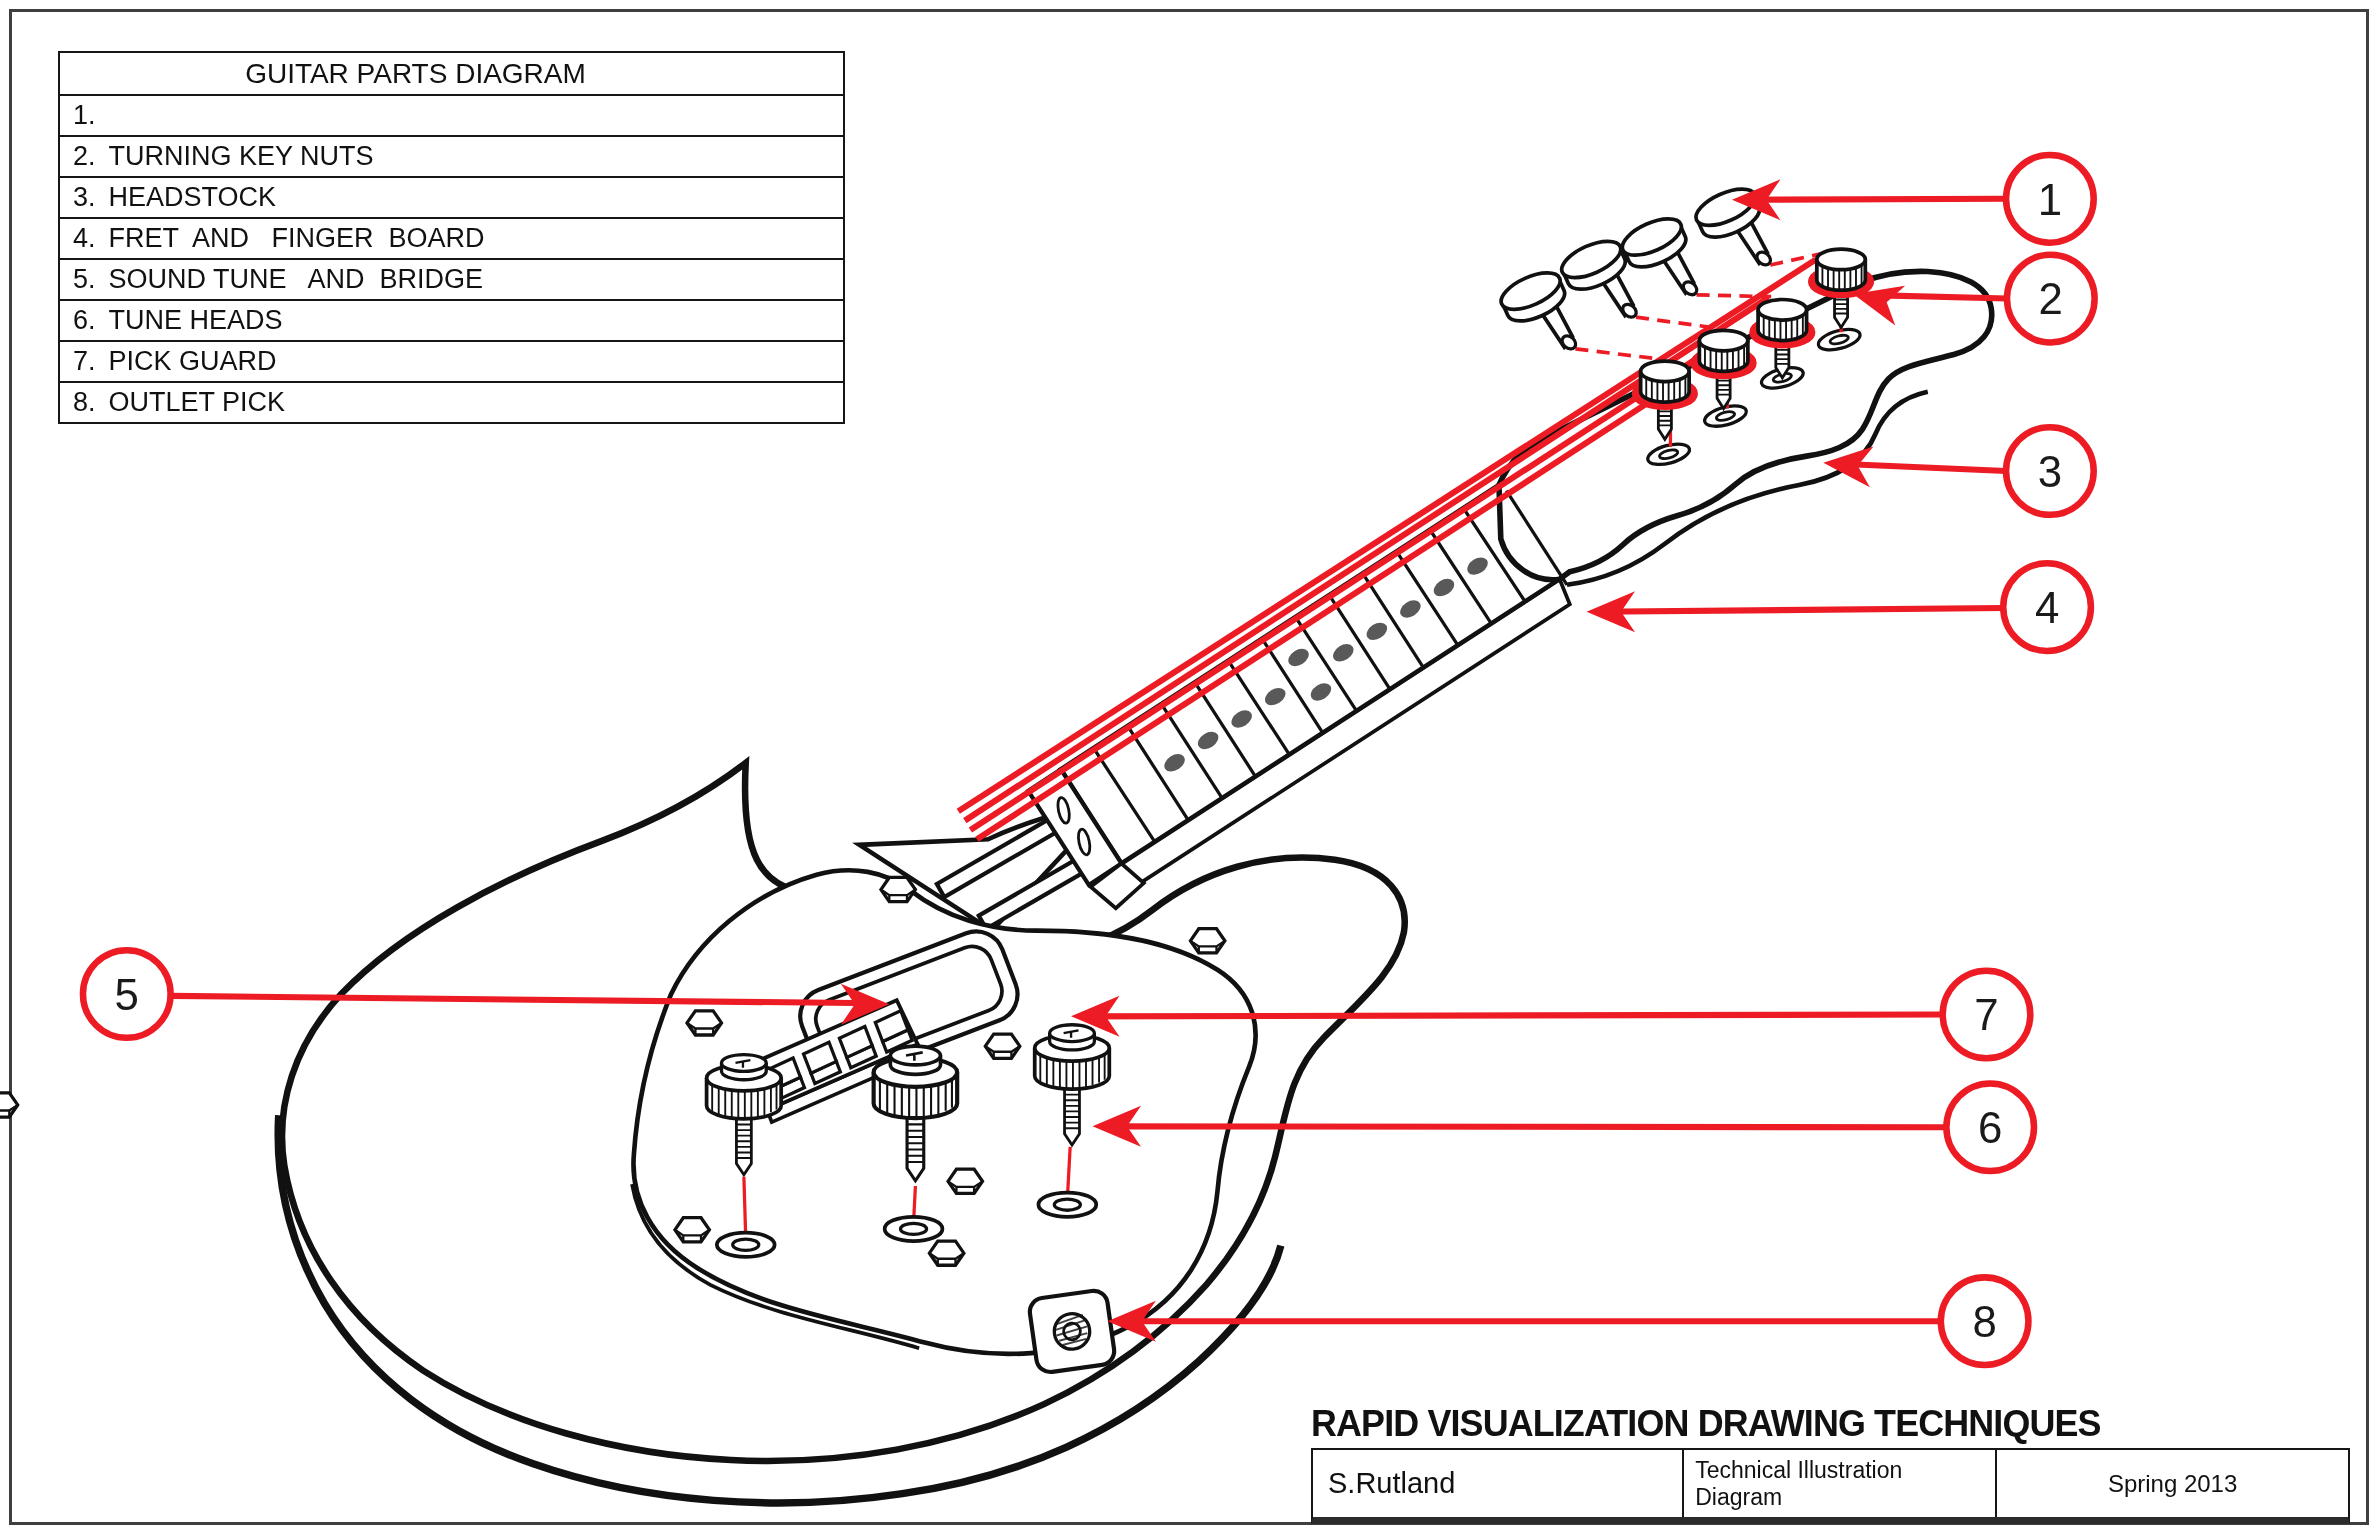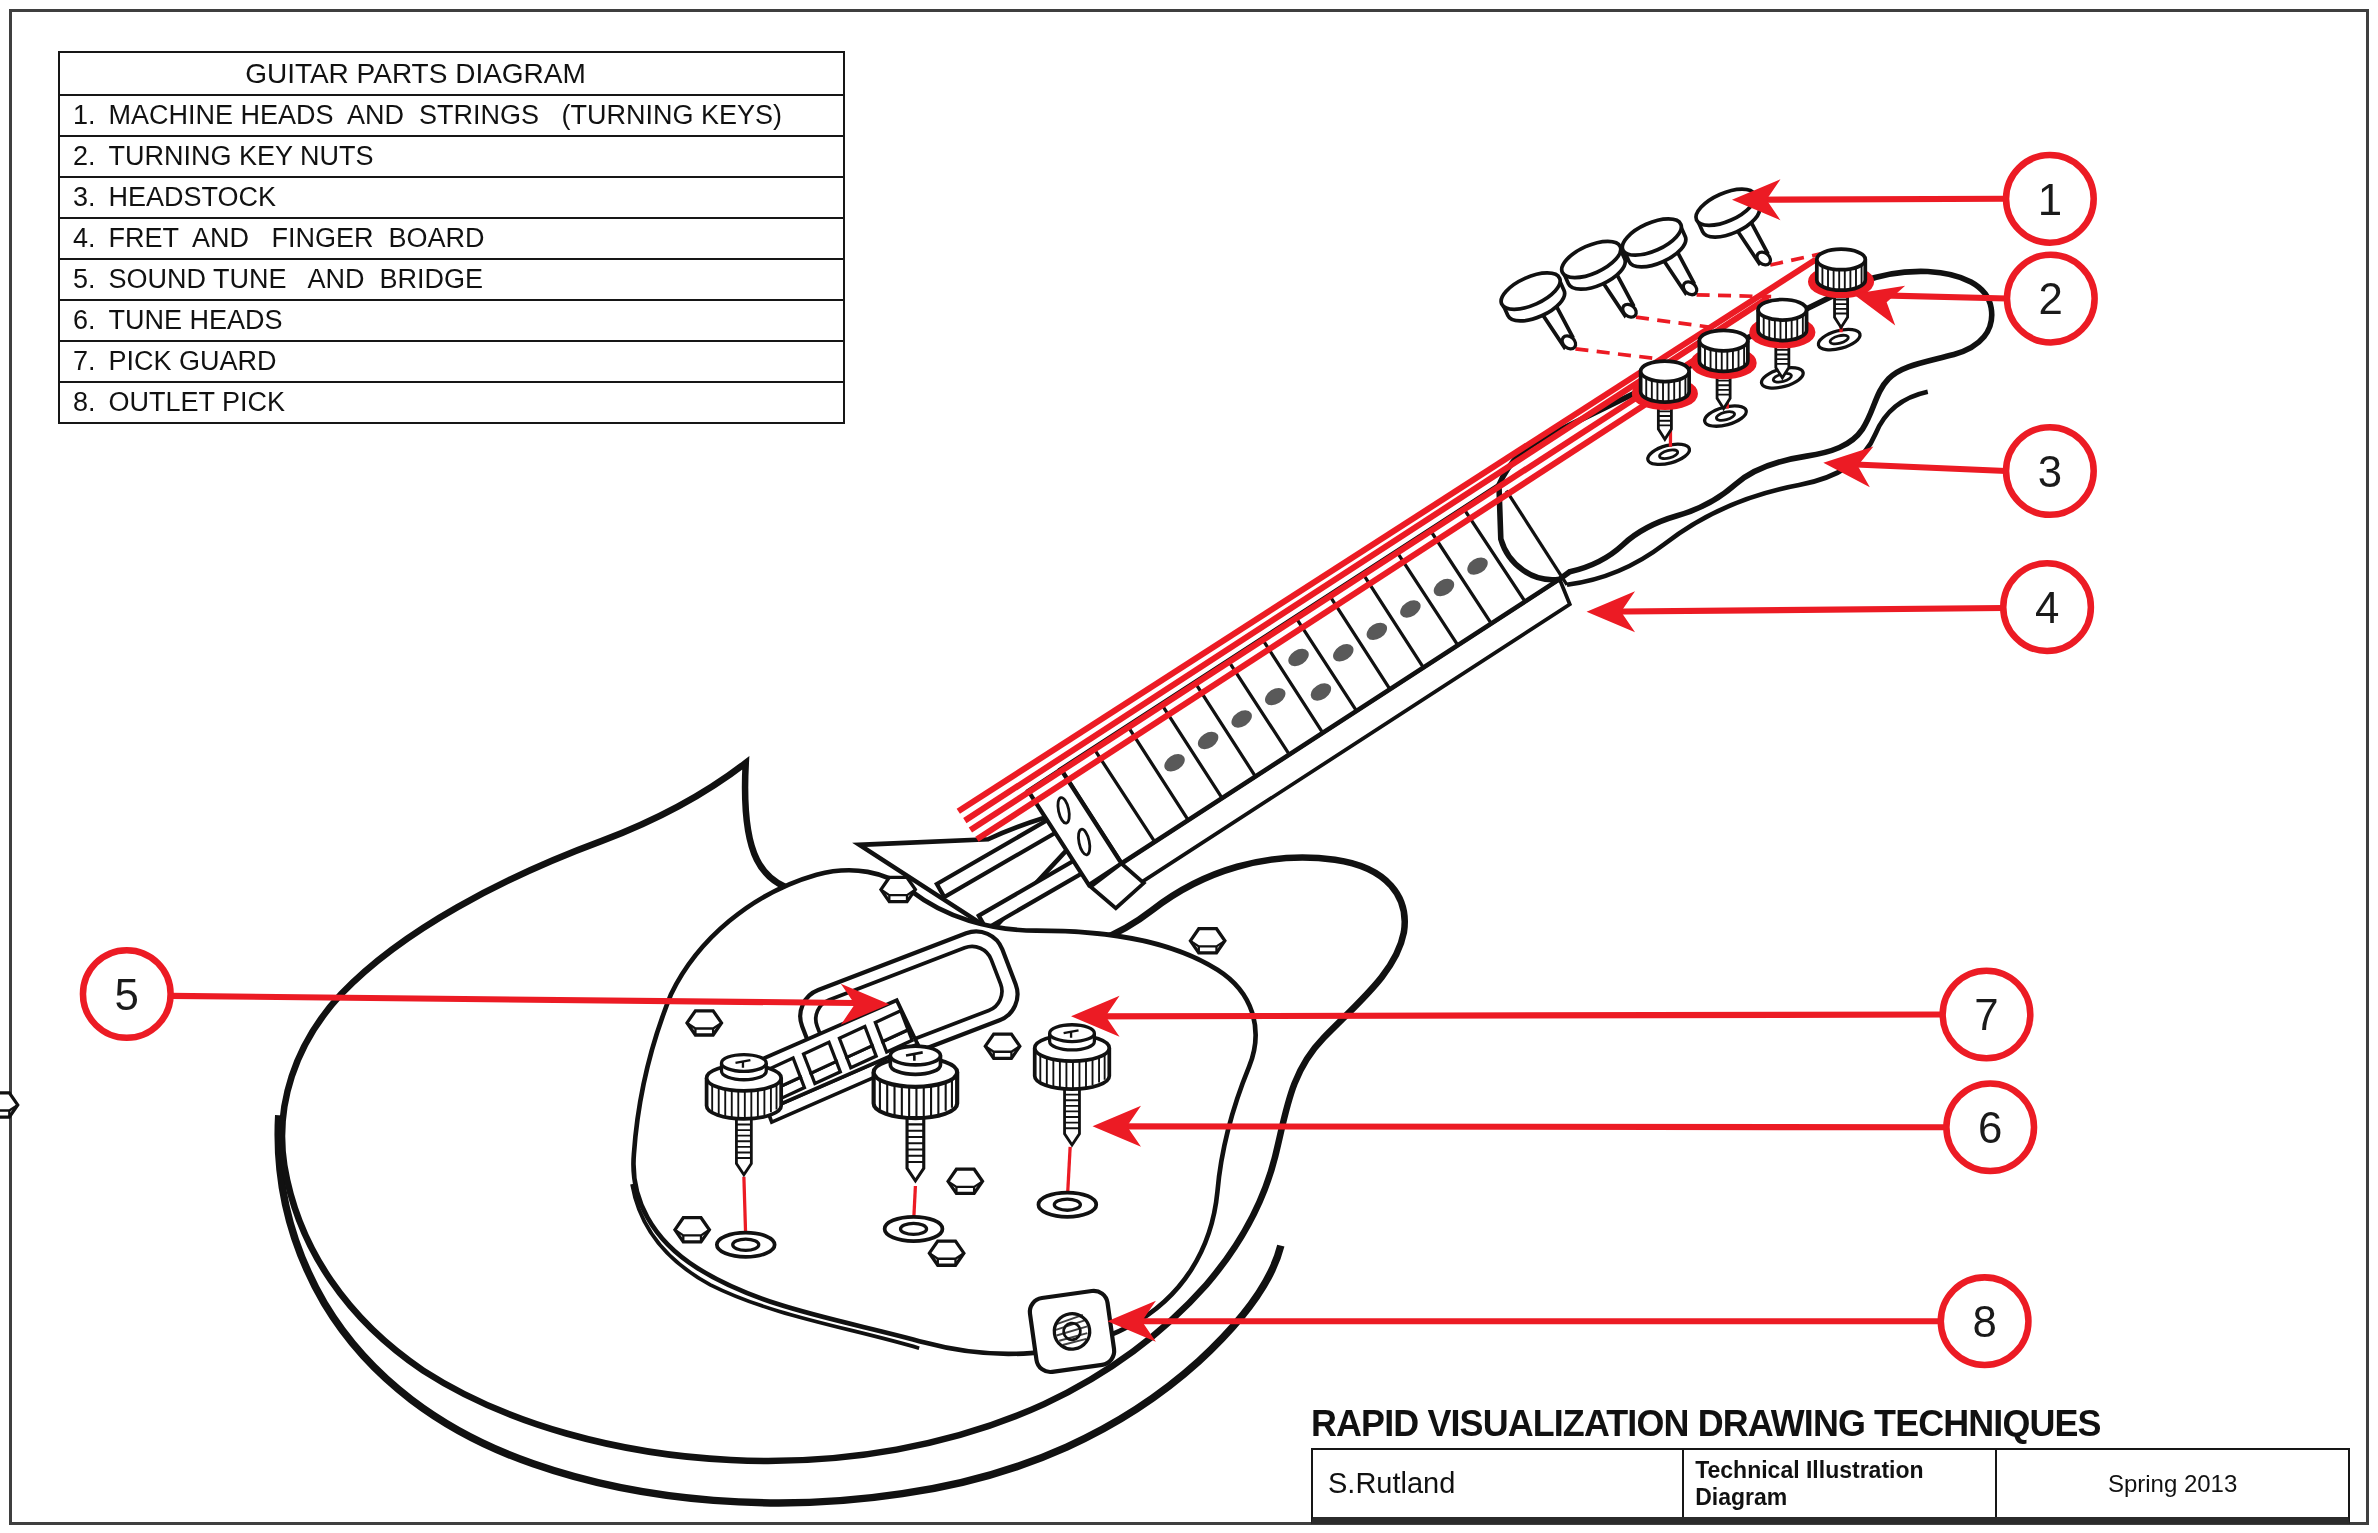--- a/index.html
+++ b/index.html
@@ -17,36 +17,35 @@
   .pt-num{margin-right:13px;}
 
   
   .tb-title{position:absolute;left:1311px;top:1403px;width:1063px;font-size:37px;font-weight:bold;
             letter-spacing:-0.9px;color:#111;white-space:nowrap;transform:scaleX(.97);transform-origin:left;}
   .tb-table{position:absolute;left:1311px;top:1448px;width:1035px;height:67px;border-top:2.8px solid #161616;
             border-left:2.8px solid #161616;border-right:2.8px solid #161616;border-bottom:7.5px solid #2b2b2b;
             display:flex;background:#fff;}
   .tb-cell{display:flex;align-items:center;color:#111;height:100%;}
   .tb-c1{width:354px;border-right:2.8px solid #161616;font-size:29px;padding-left:15px;}
-  .tb-c2{width:300px;border-right:2.8px solid #161616;font-size:23px;font-weight:bold;padding-left:11.2px;}
+  .tb-c2{width:300px;border-right:2.8px solid #161616;font-size:23px;font-weight:normal;padding-left:11.2px;}
   .tb-c3{flex:1;font-size:24px;justify-content:center;}
 
   svg text{font-family:"Liberation Sans", sans-serif;}
 </style>
 </head>
 <body>
 
 <div class="page">
   <div class="frame"></div>
 
   <div class="parts-table">
     <div class="pt-header">GUITAR PARTS DIAGRAM</div>
     <div class="pt-row">
       <span class="pt-num">1.</span>
-      <span>MACHINE HEADS  AND  STRINGS   (TURNING KEYS)</span>
     </div>
     <div class="pt-row">
       <span class="pt-num">2.</span>
       <span>TURNING KEY NUTS</span>
     </div>
     <div class="pt-row">
       <span class="pt-num">3.</span>
       <span>HEADSTOCK</span>
     </div>
     <div class="pt-row">

